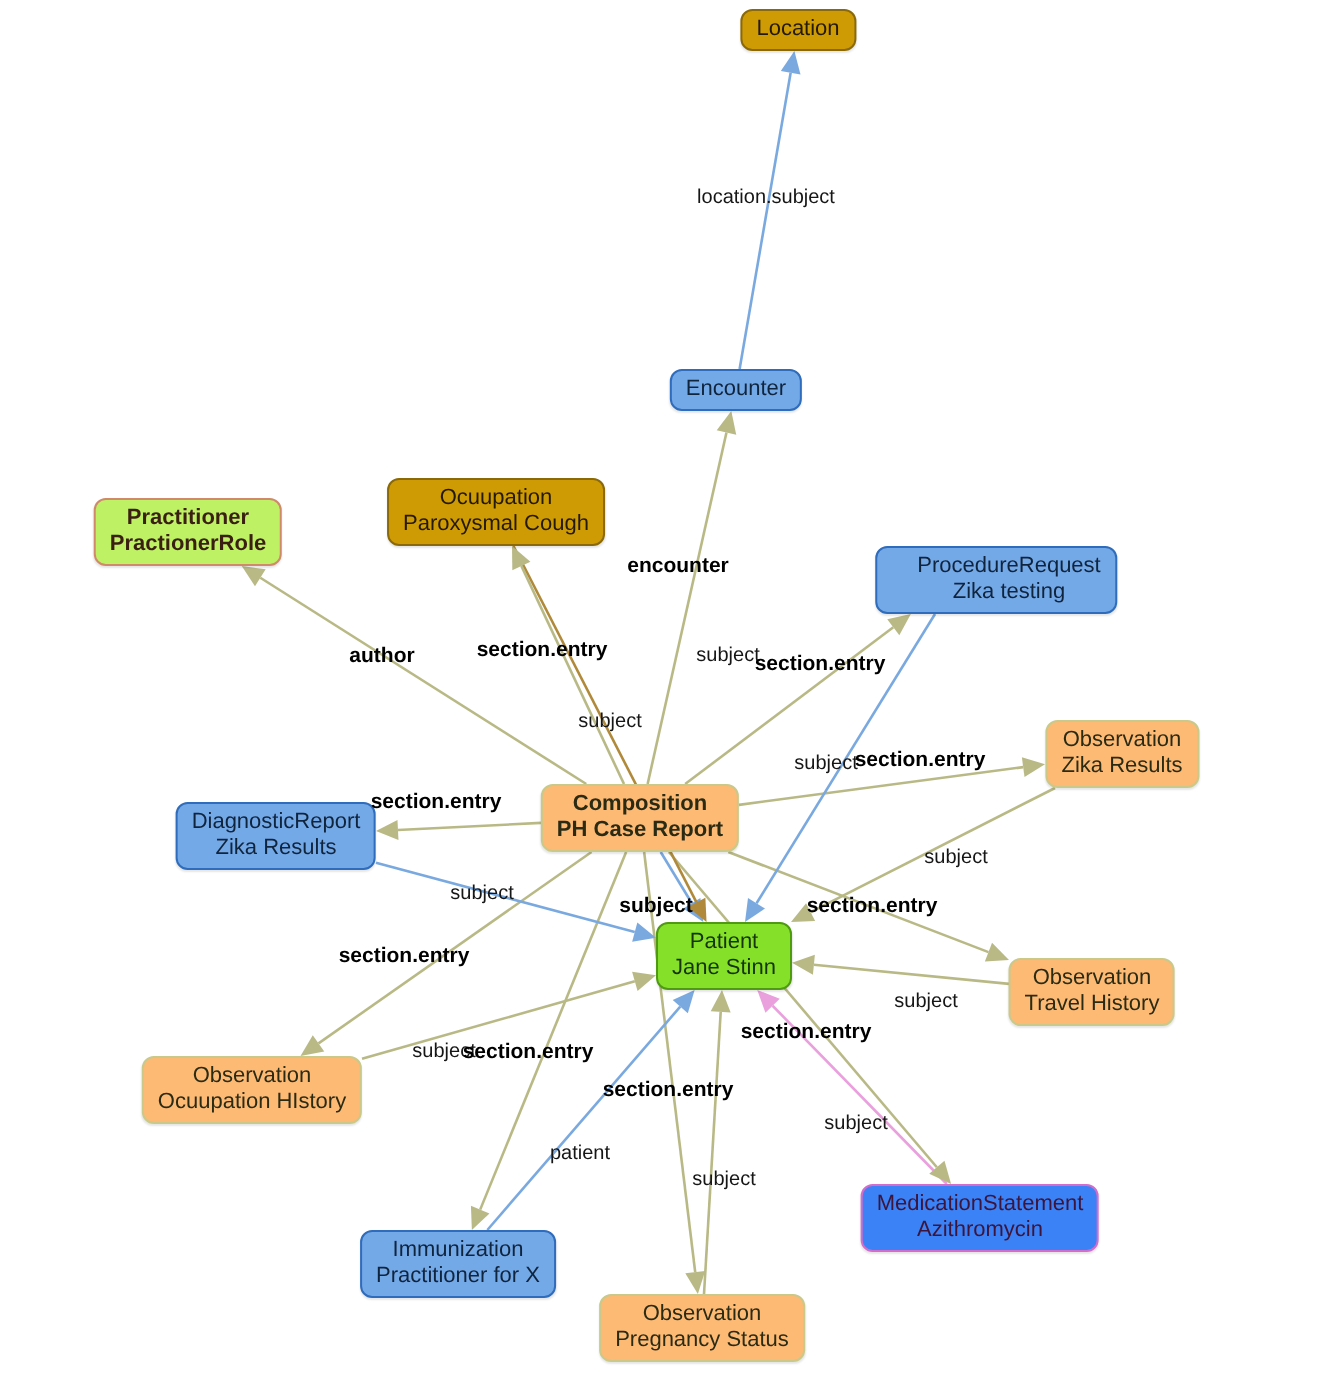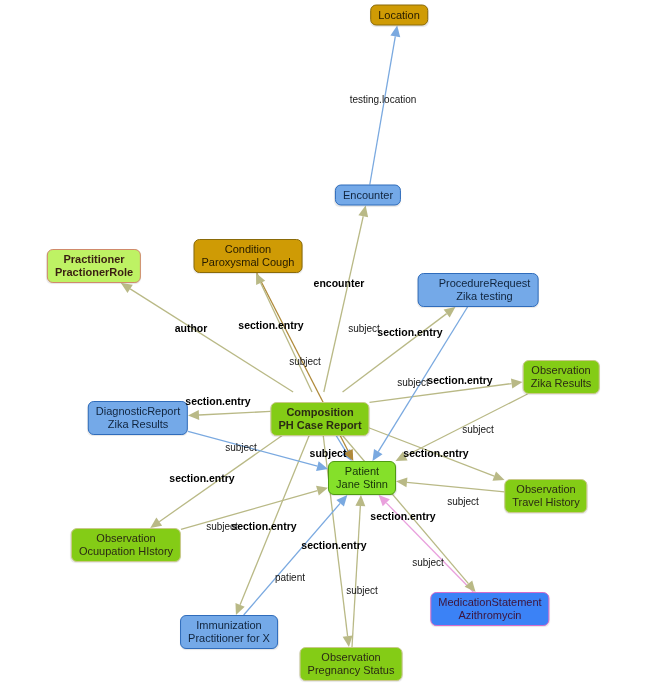--- a/index.html
+++ b/index.html
@@ -36,21 +36,21 @@
     white-space: nowrap;
     transform: translate(-50%, -50%);
     box-shadow: 0 1px 1px rgba(0,0,0,0.10);
   }
   .node .ln { display: block; }
 
   
   .n-gold     { background: #cf9b05; border-color: #8a6a08; color: #241a00; }
   .n-blue     { background: #74a9e8; border-color: #2f6cbb; color: #10243d; }
   .n-salmon   { background: #bef264; border-color: #d08a6b; color: #3a1f12; font-weight: bold; }
-  .n-cream    { background: #84cc16; border-color: #c9c98a; color: #2b2b14; }
+  .n-cream    { background: #fdba74; border-color: #c9c98a; color: #2b2b14; }
   .n-green    { background: #85e02a; border-color: #4f9a12; color: #17330a; }
   .n-pink     { background: #3b82f6; border-color: #d46ccb; color: #3d143a; }
 
   .edge-label {
     position: absolute;
     transform: translate(-50%, -50%);
     font-size: 10px;
     color: #161616;
     white-space: nowrap;
     pointer-events: none;
@@ -156,40 +156,40 @@
       </g>
     </svg>
   <div id="node-layer">
       <div class="node n-gold" style="left: 399px; top: 15px;">
         <span class="ln">Location</span>
       </div>
       <div class="node n-blue" style="left: 368px; top: 195px;">
         <span class="ln">Encounter</span>
       </div>
       <div class="node n-gold" style="left: 248px; top: 256px;">
-        <span class="ln">Condition</span>
+        <span class="ln">Ocuupation</span>
         <span class="ln">Paroxysmal Cough</span>
       </div>
       <div class="node n-salmon" style="left: 94px; top: 266px;">
         <span class="ln">Practitioner</span>
         <span class="ln">PractionerRole</span>
       </div>
-      <div class="node n-blue" style="left: 478px; top: 290px; padding-left: 20px;">
+      <div class="node n-blue" style="left: 498px; top: 290px; padding-left: 20px;">
         <span class="ln">ProcedureRequest</span>
         <span class="ln">Zika testing</span>
       </div>
       <div class="node n-cream" style="left: 561px; top: 377px;">
         <span class="ln">Observation</span>
         <span class="ln">Zika Results</span>
       </div>
       <div class="node n-blue" style="left: 138px; top: 418px;">
         <span class="ln">DiagnosticReport</span>
         <span class="ln">Zika Results</span>
       </div>
-      <div class="node n-cream" style="left: 320px; top: 419px; font-weight: bold;">
+      <div class="node n-cream" style="left: 320px; top: 409px; font-weight: bold;">
         <span class="ln">Composition</span>
         <span class="ln">PH Case Report</span>
       </div>
       <div class="node n-green" style="left: 362px; top: 478px;">
         <span class="ln">Patient</span>
         <span class="ln">Jane Stinn</span>
       </div>
       <div class="node n-cream" style="left: 546px; top: 496px;">
         <span class="ln">Observation</span>
         <span class="ln">Travel History</span>
@@ -205,21 +205,21 @@
       <div class="node n-blue" style="left: 229px; top: 632px;">
         <span class="ln">Immunization</span>
         <span class="ln">Practitioner for X</span>
       </div>
       <div class="node n-cream" style="left: 351px; top: 664px;">
         <span class="ln">Observation</span>
         <span class="ln">Pregnancy Status</span>
       </div>
     </div>
   <div id="label-layer">
-      <div class="edge-label" style="left: 383px; top: 99px;">testing.location</div>
+      <div class="edge-label" style="left: 383px; top: 99px;">location.subject</div>
       <div class="edge-label bold" style="left: 339px; top: 283px;">encounter</div>
       <div class="edge-label bold" style="left: 271px; top: 325px;">section.entry</div>
       <div class="edge-label bold" style="left: 191px; top: 328px;">author</div>
       <div class="edge-label" style="left: 305px; top: 361px;">subject</div>
       <div class="edge-label" style="left: 364px; top: 328px;">subject</div>
       <div class="edge-label bold" style="left: 410px; top: 332px;">section.entry</div>
       <div class="edge-label" style="left: 413px; top: 382px;">subject</div>
       <div class="edge-label bold" style="left: 460px; top: 380px;">section.entry</div>
       <div class="edge-label bold" style="left: 218px; top: 401px;">section.entry</div>
       <div class="edge-label" style="left: 241px; top: 447px;">subject</div>

